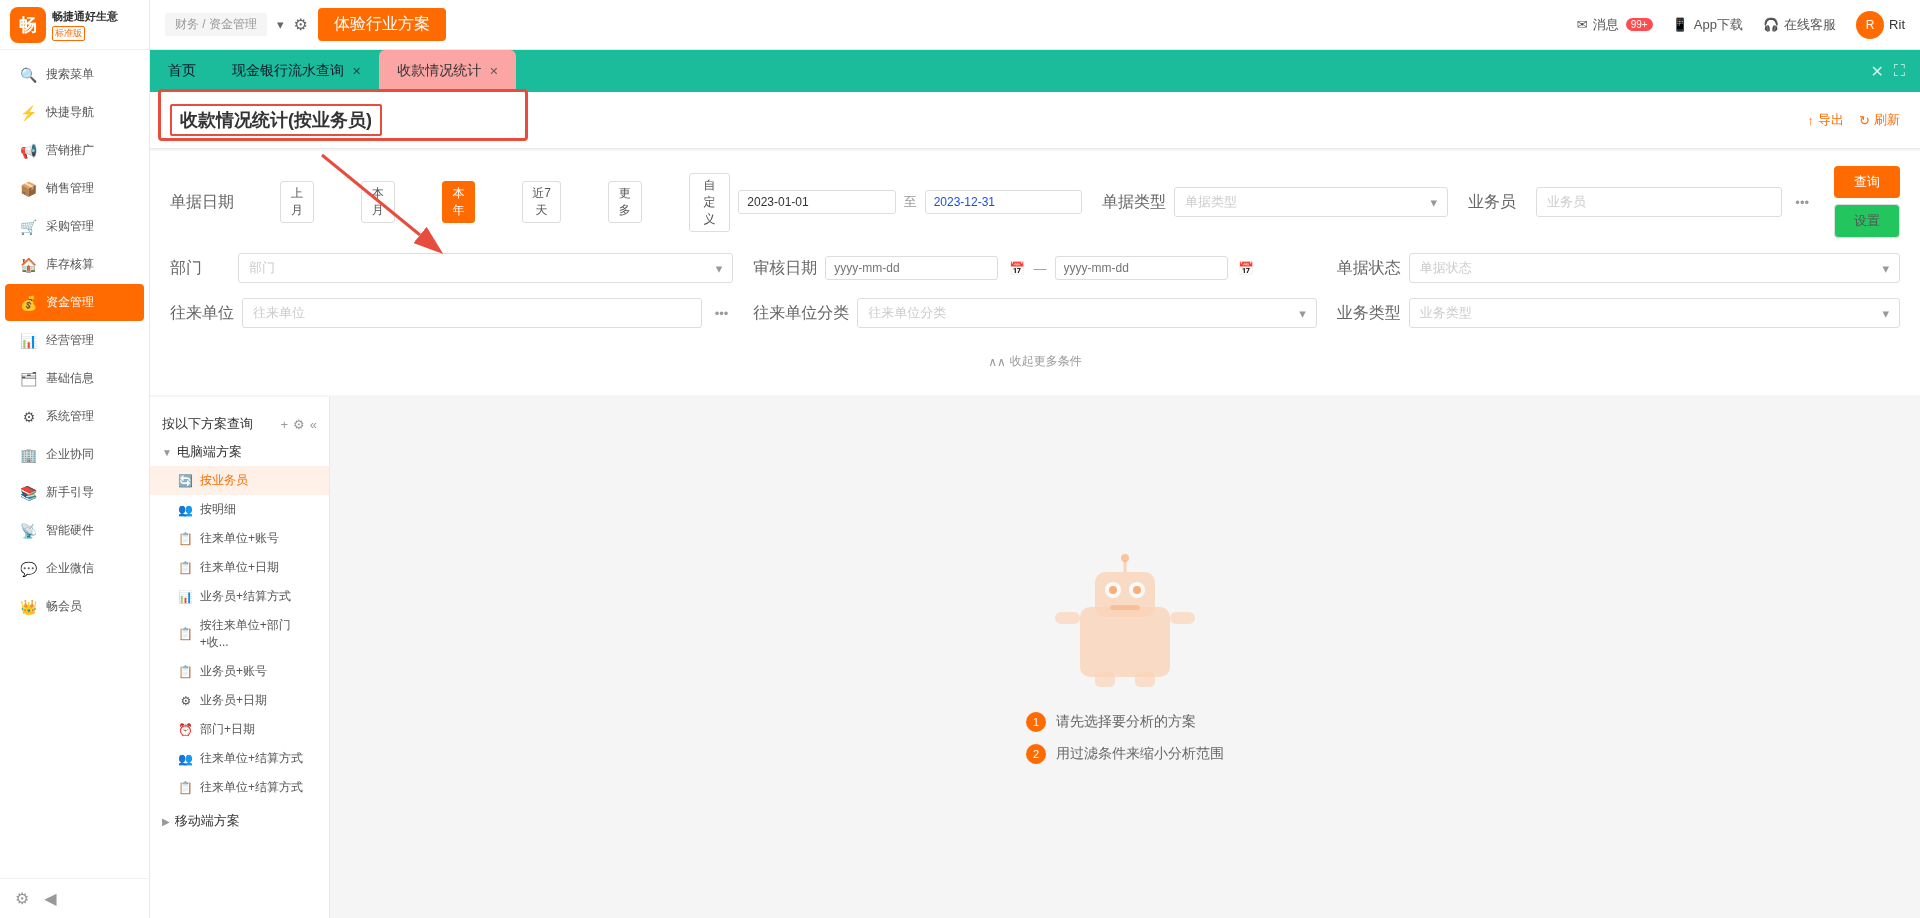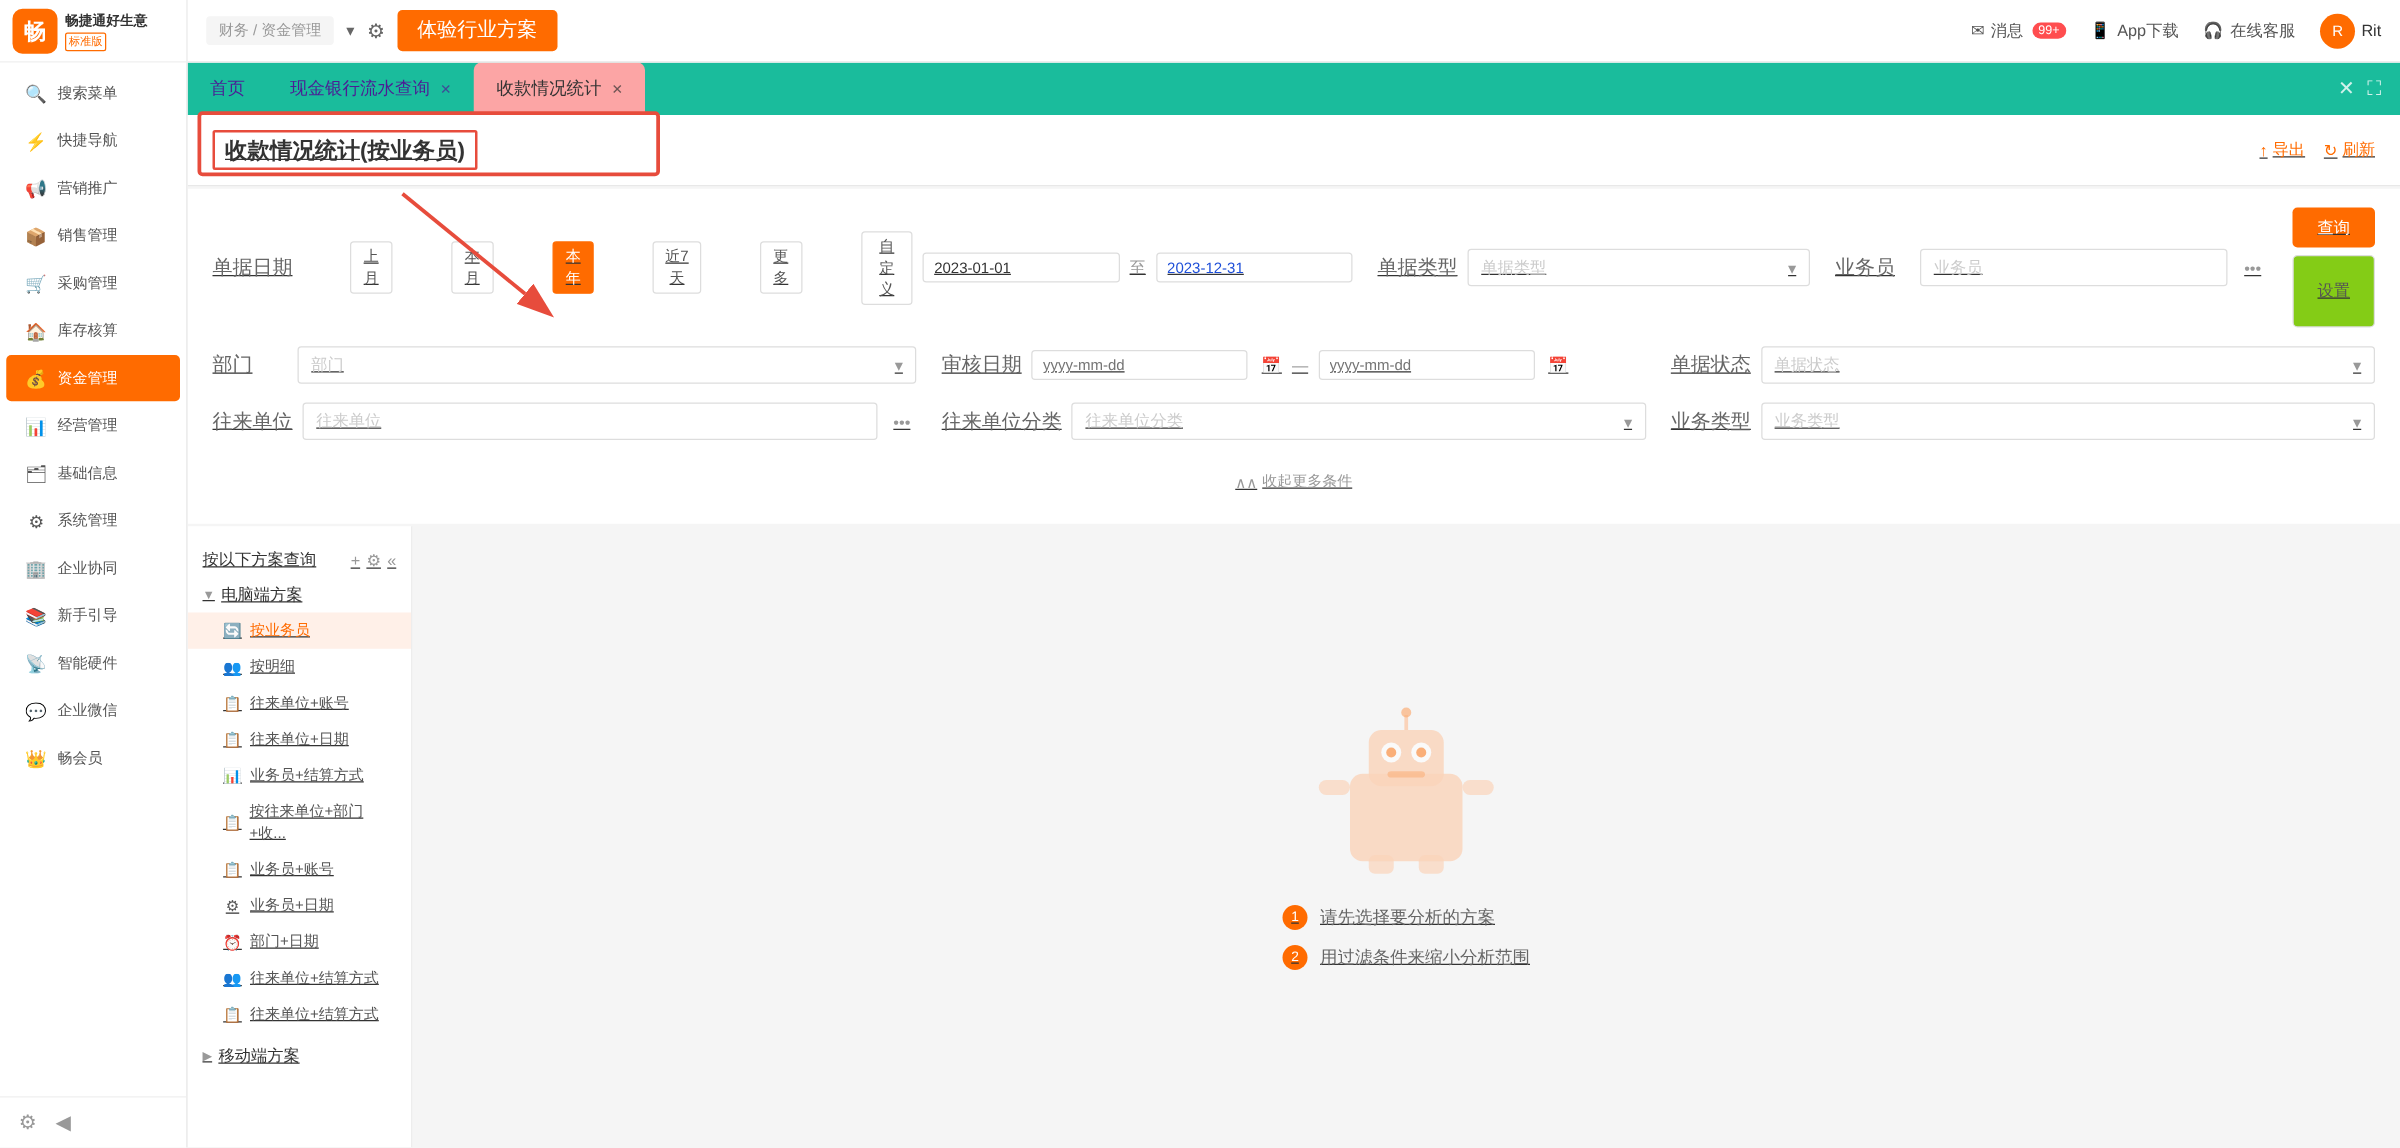--- a/index.html
+++ b/index.html
@@ -55,30 +55,30 @@
     .header-gear { color: #666; cursor: pointer; font-size: 16px; }
     .header-user { display: flex; align-items: center; gap: 5px; cursor: pointer; }
     .user-avatar { width: 28px; height: 28px; background: #ff6b00; border-radius: 50%; display: flex; align-items: center; justify-content: center; color: #fff; font-size: 12px; }
 
     
     .tab-bar {
       height: 42px; background: #1abc9c; display: flex; align-items: center; padding: 0 0px;
     }
     .tab-item {
       height: 42px; display: flex; align-items: center; padding: 0 18px; cursor: pointer;
-      color: #4c1d95; font-size: 14px; position: relative; white-space: nowrap;
+      color: #0f172a; font-size: 14px; position: relative; white-space: nowrap;
     }
     .tab-item.tab-home { background: transparent; }
     .tab-item.active { background: #fca5a5; color: #333; border-top-left-radius: 6px; border-top-right-radius: 6px; }
     .tab-item .tab-close { margin-left: 8px; font-size: 11px; opacity: 0.7; cursor: pointer; }
     .tab-right-controls { margin-left: auto; display: flex; align-items: center; gap: 10px; padding-right: 15px; }
     .tab-control-btn { color: #fff; cursor: pointer; font-size: 16px; opacity: 0.8; }
 
     
-    .content-area { flex: 1; background: #f5f5f5; overflow: auto; display: flex; flex-direction: column; text-decoration: underline; }
+    .content-area { flex: 1; background: #f5f5f5; overflow: auto; display: flex; flex-direction: column; }
 
     
     .page-header {
       background: #fff; padding: 12px 20px; display: flex; align-items: center; justify-content: space-between;
       border-bottom: 1px solid #e8e8e8; margin-bottom: 2px;
     }
     .page-title { font-size: 18px; font-weight: 600; color: #333; border: 2px solid #e74c3c; padding: 2px 8px; border-radius: 2px; }
     .page-header-actions { display: flex; align-items: center; gap: 15px; }
     .btn-export { color: #ff6b00; cursor: pointer; display: flex; align-items: center; gap: 4px; font-size: 13px; }
     .btn-refresh { color: #ff6b00; cursor: pointer; display: flex; align-items: center; gap: 4px; font-size: 13px; }
@@ -95,21 +95,21 @@
     .filter-select {
       border: 1px solid #ddd; padding: 5px 10px; border-radius: 3px; font-size: 13px;
       color: #333; background: #fff; cursor: pointer; display: flex; align-items: center;
       justify-content: space-between; min-width: 150px; flex: 1;
     }
     .filter-select .chevron { color: #999; margin-left: 10px; }
     .filter-dots { color: #999; cursor: pointer; padding: 0 5px; }
     .filter-divider { color: #999; }
     .filter-calendar-icon { color: #999; cursor: pointer; margin-left: 3px; }
     .btn-query { background: #ff6b00; color: #fff; border: none; padding: 7px 20px; border-radius: 4px; cursor: pointer; font-size: 13px; }
-    .btn-settings { background: #84cc16; color: #555; border: 1px solid #ddd; padding: 19px 16px; border-radius: 4px; cursor: pointer; font-size: 13px; }
+    .btn-settings { background: #22c55e; color: #555; border: 1px solid #ddd; padding: 7px 16px; border-radius: 4px; cursor: pointer; font-size: 13px; }
 
     .collapse-bar { text-align: center; padding: 10px; cursor: pointer; color: #999; font-size: 12px; display: flex; align-items: center; justify-content: center; gap: 4px; }
 
     
     .content-body { display: flex; flex: 1; min-height: 0; }
     .left-panel { width: 180px; background: #fff; border-right: 1px solid #e8e8e8; padding: 10px 0; overflow-y: auto; flex-shrink: 0; }
     .left-panel-header { display: flex; align-items: center; justify-content: space-between; padding: 8px 12px 5px; }
     .left-panel-title { font-size: 13px; color: #333; }
     .left-panel-actions { display: flex; gap: 5px; }
     .left-panel-icon { color: #999; cursor: pointer; font-size: 13px; }

